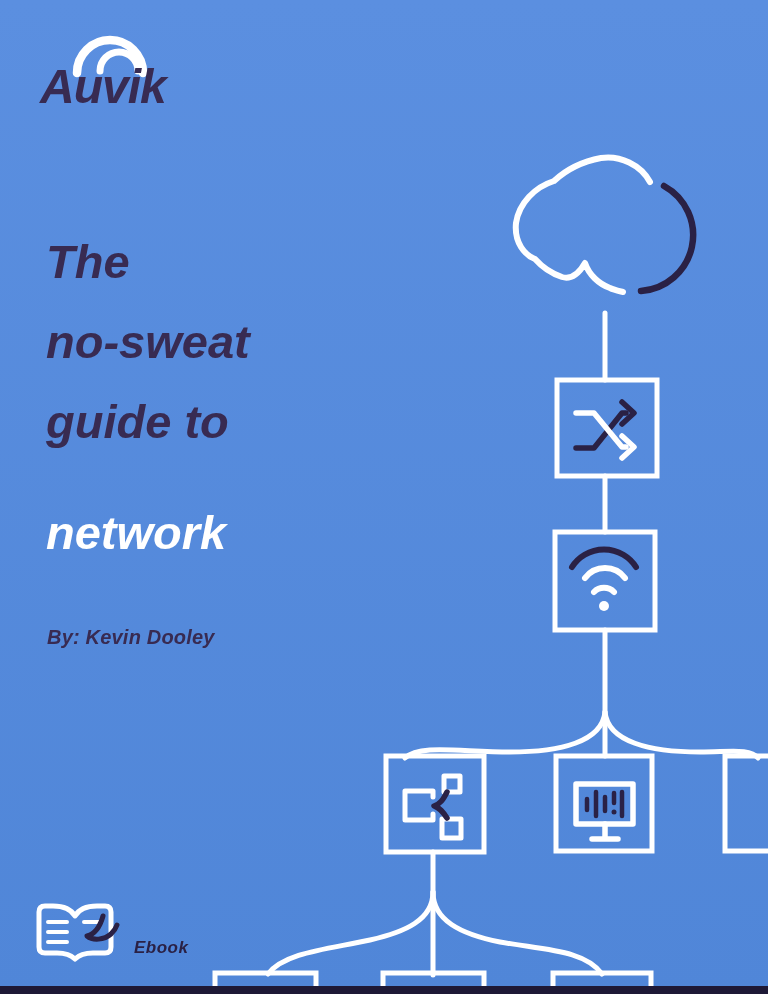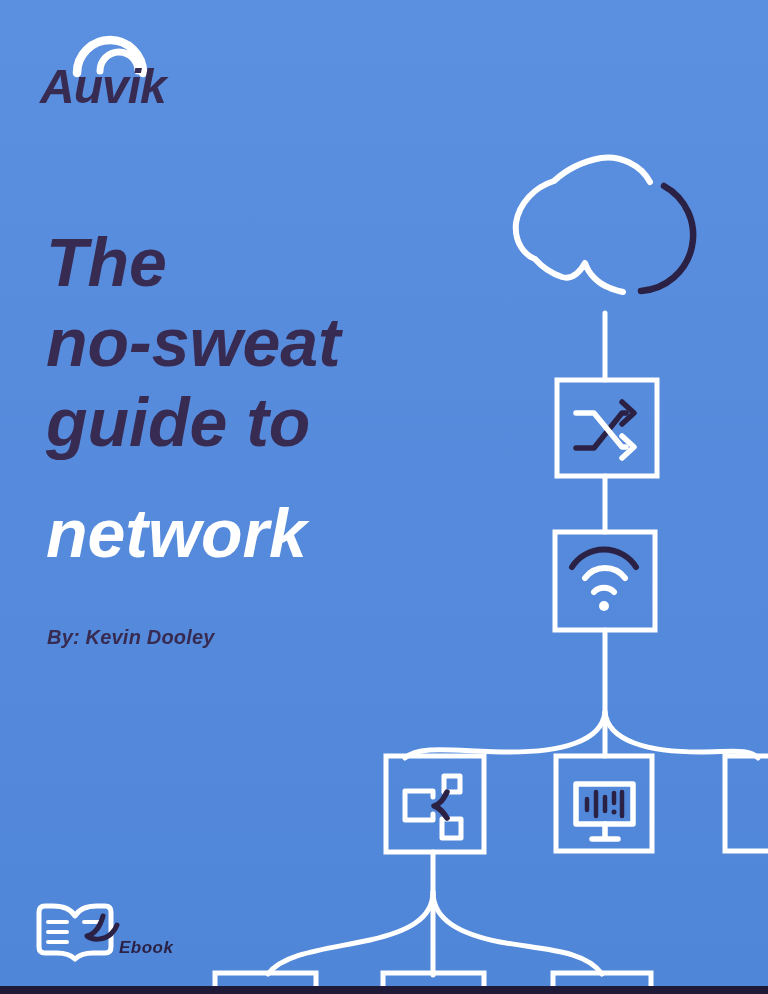--- a/index.html
+++ b/index.html
@@ -23,30 +23,30 @@
   .sw{stroke:var(--white);fill:none;stroke-linecap:round;stroke-linejoin:round;}
   .sd{stroke:var(--icon-ink);fill:none;stroke-linecap:round;stroke-linejoin:round;}
   .box{stroke:var(--white);fill:none;stroke-linejoin:miter;stroke-linecap:square;}
   
   .logo-text{
     position:absolute;left:40px;top:63px;z-index:2;
     font-size:48px;font-weight:700;line-height:1;letter-spacing:-1px;color:var(--ink);
   }
   .title{position:absolute;left:46px;top:222px;z-index:2;}
   .title-line{
-    font-size:68px;font-weight:700;line-height:80px;letter-spacing:0px;white-space:nowrap;
+    font-size:47px;font-weight:700;line-height:80px;letter-spacing:0px;white-space:nowrap;
   }
   .title-line.ink{color:var(--ink);}
   .title-line.white{color:var(--white);margin-top:31px;}
   .byline{
     position:absolute;left:47px;top:626px;z-index:2;
     font-size:20px;font-weight:700;color:var(--ink);letter-spacing:0.2px;
   }
   .ebook-label{
-    position:absolute;left:119px;top:938px;z-index:2;
+    position:absolute;left:134px;top:938px;z-index:2;
     font-size:17px;font-weight:700;color:var(--icon-ink);letter-spacing:0.5px;
   }
 </style>
 </head>
 <body>
 
 <div class="page">
 
   <svg class="illustration" viewBox="0 0 768 994" xmlns="http://www.w3.org/2000/svg">
 

